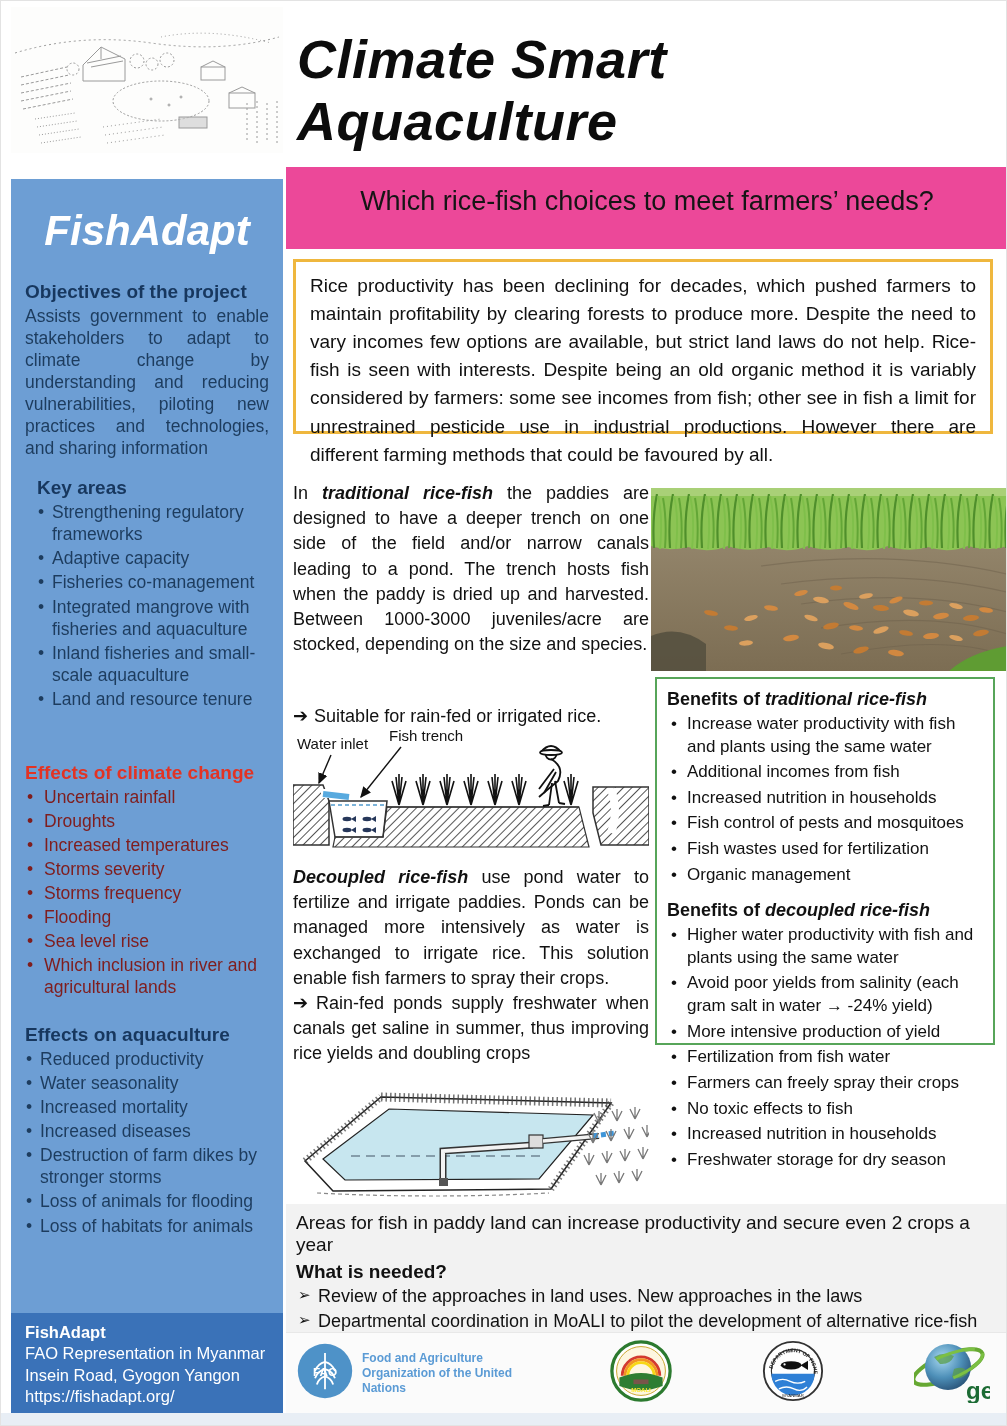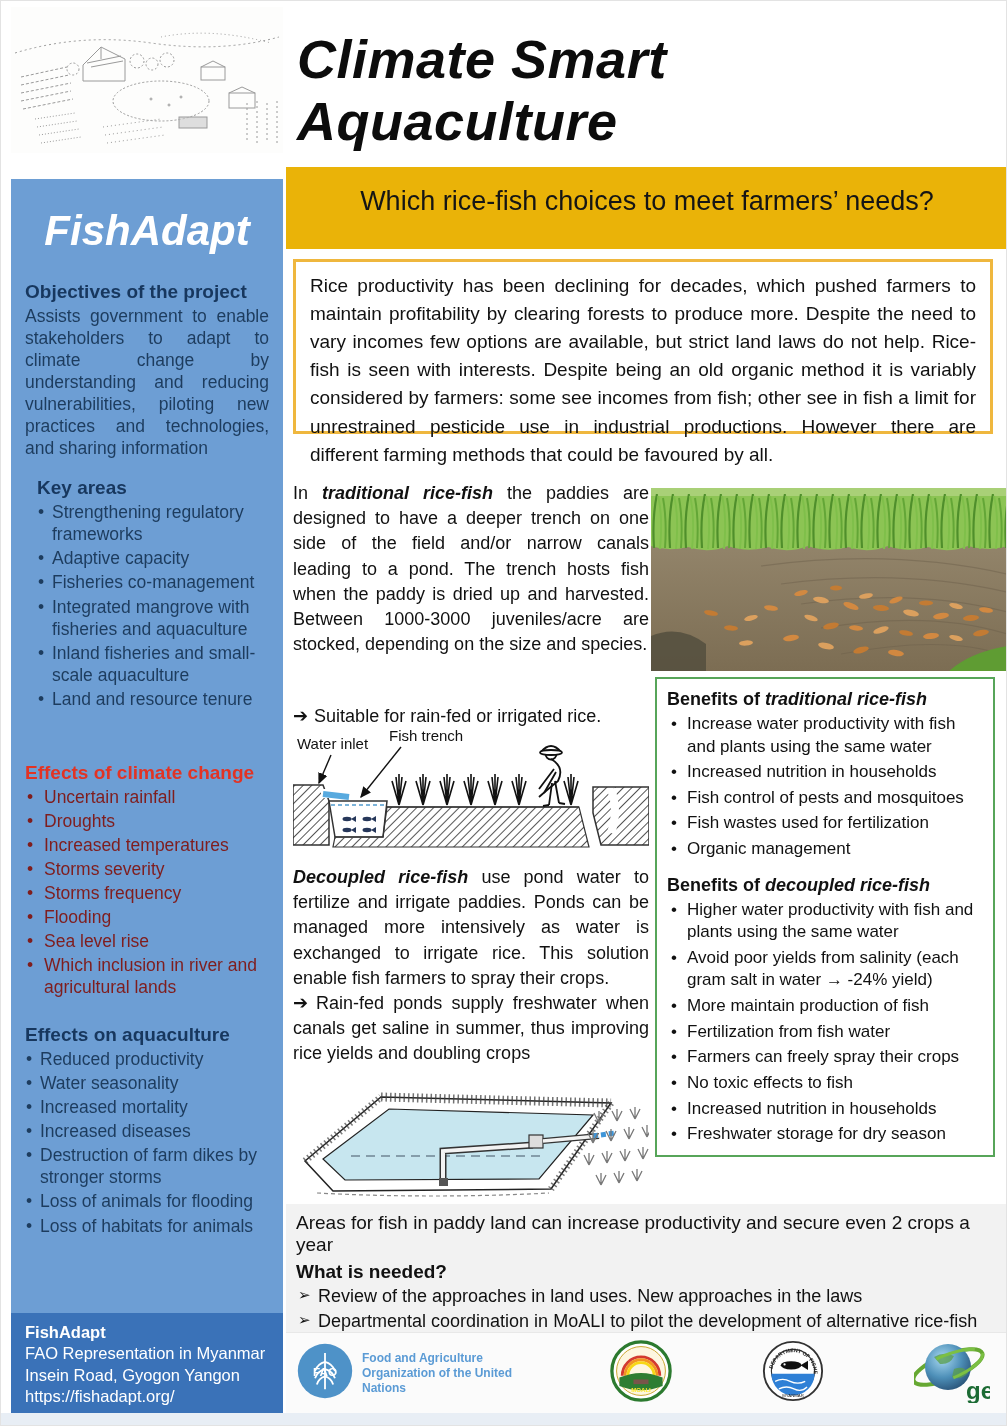--- a/index.html
+++ b/index.html
@@ -28,21 +28,21 @@
   .sec-climate { margin-top:52px; }
   .sec-aqua { margin-top:26px; }
 
   .sidebar-footer { position:absolute; left:10px; top:1312px; width:272px; height:100px;
     background:#3a72b8; color:#fff; padding:9px 14px; font-size:16.5px; line-height:1.3; }
   .sidebar-footer .fbrand { font-weight:bold; }
   .sidebar-footer a { color:#fff; text-decoration:none; }
 
   
   .question-band { position:absolute; left:285px; top:166px; width:722px; height:82px;
-    background:#eab308; display:flex; align-items:center; justify-content:center; }
+    background:#ec4899; display:flex; align-items:center; justify-content:center; }
   .question-band .q { font-size:27px; color:#151515; padding-bottom:14px; }
 
   .intro-box { position:absolute; left:292px; top:258px; width:700px; height:175px;
     border:3px solid #efb73e; background:#fff; padding:10px 14px; }
   .intro-box p { font-size:19px; line-height:1.48; text-align:justify; }
 
   .col-left { position:absolute; left:292px; width:356px; }
   .para { font-size:18px; line-height:1.4; text-align:justify; }
   .term { font-weight:bold; font-style:italic; }
   .arrow-note { font-size:18px; margin-top:10px; }
@@ -50,21 +50,21 @@
 
   .trad-para { top:480px; }
   .trad-note { position:absolute; left:292px; top:694px; width:356px; }
   .trench-diagram { position:absolute; left:292px; top:726px; width:356px; height:140px; }
   .dec-para { top:864px; }
   .dec-para .arrow { font-weight:bold; margin-right:8px; }
   .pond-diagram { position:absolute; left:292px; top:1062px; width:356px; height:138px; }
 
   .paddy-photo { position:absolute; left:650px; top:487px; width:357px; height:183px; }
 
-  .benefits-box { position:absolute; left:654px; top:676px; width:340px; height:480px;
+  .benefits-box { position:absolute; left:654px; top:676px; width:340px; height:368px;
     border:2.5px solid #57a559; background:#fff; padding:10px 8px 8px 10px; }
   .ben-h { font-size:18px; font-weight:bold; }
   .ben-list { list-style:none; margin:3px 0 14px 0; }
   .ben-list li { position:relative; padding-left:20px; font-size:17px; line-height:1.33; margin:3px 0; }
   .ben-list li::before { content:"•"; position:absolute; left:4px; top:0; }
   .ben-h2 { margin-top:8px; }
 
   .bottom-band { position:absolute; left:285px; top:1203px; width:722px; height:128px;
     background:#f2f2f2; padding:8px 10px 0 10px; }
   .bottom-lead { font-size:19px; }
@@ -373,30 +373,31 @@
       <rect x="0" y="6" width="357" height="56" fill="url(#blades)"></rect>
       <path d="M0,148 Q28,136 55,156 L55,183 L0,183 Z" fill="#544f3e" opacity=".85"></path>
       <path d="M298,183 Q320,164 357,158 L357,183 Z" fill="#5f9c33"></path>
     </svg>
   </div>
 
   <div class="benefits-box">
     <div class="ben-h"><span>Benefits of </span><span class="term">traditional rice-fish</span></div>
     <ul class="ben-list">
       <li>Increase water productivity with fish and plants using the same water</li>
+      <li>Additional incomes from fish</li>
       <li>Increased nutrition in households</li>
       <li>Fish control of pests and mosquitoes</li>
       <li>Fish wastes used for fertilization</li>
       <li>Organic management</li>
     </ul>
     <div class="ben-h ben-h2"><span>Benefits of </span><span class="term">decoupled rice-fish</span></div>
     <ul class="ben-list">
       <li>Higher water productivity with fish and plants using the same water</li>
       <li>Avoid poor yields from salinity (each gram salt in water → -24% yield)</li>
-      <li>More maintain production of fish</li>
+      <li>More intensive production of yield</li>
       <li>Fertilization from fish water</li>
       <li>Farmers can freely spray their crops</li>
       <li>No toxic effects to fish</li>
       <li>Increased nutrition in households</li>
       <li>Freshwater storage for dry season</li>
     </ul>
   </div>
 
   <div class="bottom-band">
     <div class="bottom-lead">Areas for fish in paddy land can increase productivity and secure even 2 crops a year</div>

